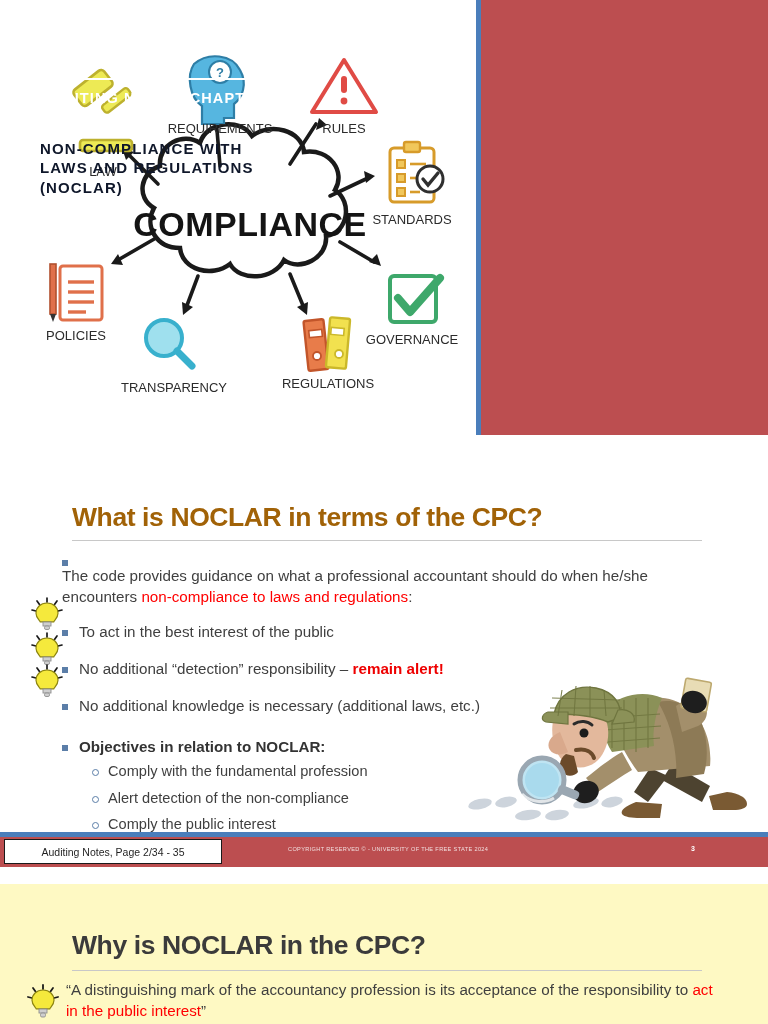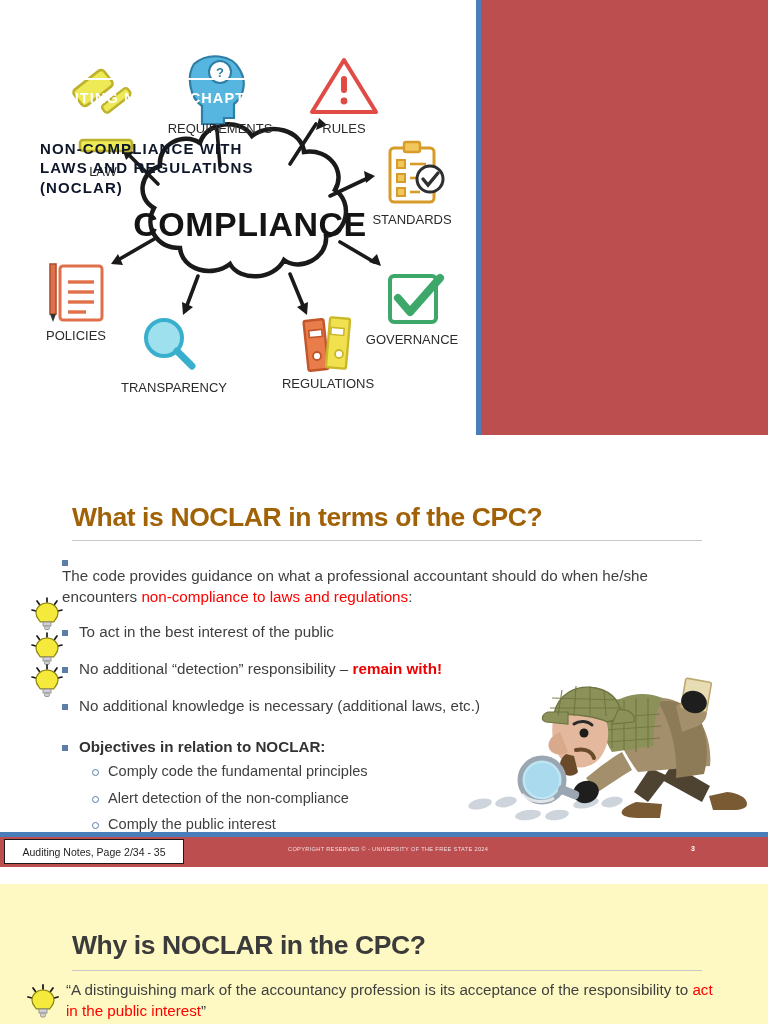--- a/index.html
+++ b/index.html
@@ -85,21 +85,21 @@
   
   .footer-blue {
     position:absolute; left:0; top:832px; width:768px; height:5px;
     background:#4a7ebb;
   }
   .footer-bar {
     position:absolute; left:0; top:837px; width:768px; height:30px;
     background:#bc4e50;
   }
   .footer-note {
-    position:absolute; left:4px; top:839px; width:180px; height:25px;
+    position:absolute; left:4px; top:839px; width:218px; height:25px;
     background:#ffffff; border:1.6px solid #1a1a1a;
     display:flex; align-items:center; justify-content:center;
     color:#1f1f1f; font-size:10.5px;
   }
   .footer-copy {
     position:absolute; left:288px; top:846px;
     color:#f2dede; font-size:5.6px; letter-spacing:0.35px; white-space:nowrap;
   }
   .footer-pageno {
     position:absolute; left:691px; top:845px;
@@ -259,40 +259,40 @@
       <div class="bullet-row" style="margin-bottom:16px;">
         <div class="sq"></div>
         <div class="btxt">
           <span>To act in the best interest of the public</span>
         </div>
       </div>
 
       <div class="bullet-row" style="margin-bottom:16px;">
         <div class="sq"></div>
         <div class="btxt">
-          <span>No additional “detection” responsibility – </span><span class="redbold">remain with!</span>
+          <span>No additional “detection” responsibility – </span><span class="redbold">remain alert!</span>
         </div>
       </div>
 
       <div class="bullet-row" style="margin-bottom:20px;">
         <div class="sq"></div>
         <div class="btxt">
           <span>No additional knowledge is necessary (additional laws, etc.)</span>
         </div>
       </div>
 
       <div class="bullet-row" style="margin-bottom:4px;">
         <div class="sq"></div>
         <div class="btxt bold">Objectives in relation to NOCLAR:</div>
       </div>
 
       <div class="sub-list">
         <div class="sub-row">
           <div class="circ"></div>
-          <div class="sub-txt">Comply code the fundamental principles</div>
+          <div class="sub-txt">Comply with the fundamental profession</div>
         </div>
         <div class="sub-row">
           <div class="circ"></div>
           <div class="sub-txt">Alert detection of the non-compliance</div>
         </div>
         <div class="sub-row">
           <div class="circ"></div>
           <div class="sub-txt">Comply the public interest</div>
         </div>
       </div>

